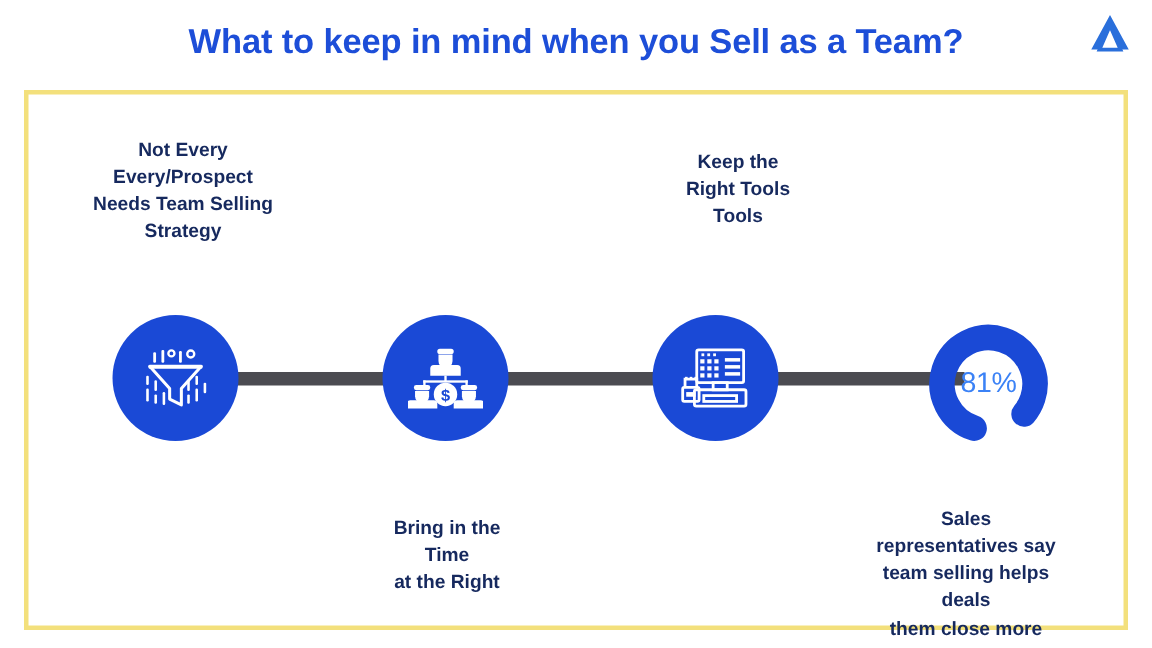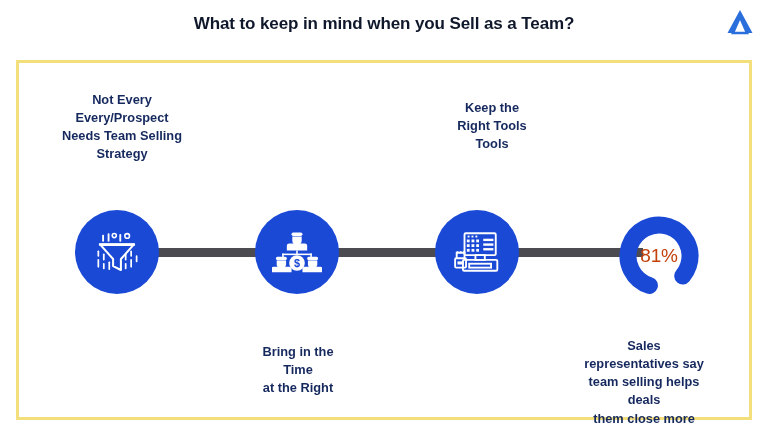--- a/index.html
+++ b/index.html
@@ -29,23 +29,23 @@
     height: 28px;
   }
 
   
   .title {
     position: absolute;
     top: 14px;
     left: 0;
     width: 768px;
     text-align: center;
-    font-size: 17px;
+    font-size: 23px;
     font-weight: bold;
-    color: #0f172a;
+    color: #1d4ed8;
     letter-spacing: -0.1px;
   }
 
   
   .panel {
     position: absolute;
     left: 16px;
     top: 60px;
     width: 736px;
     height: 360px;
@@ -90,21 +90,21 @@
   }
   .donut svg { display: block; }
   .donut-label {
     position: absolute;
     left: 0; top: 0;
     width: 92px; height: 92px;
     display: flex;
     align-items: center;
     justify-content: center;
     font-size: 19px;
-    color: #c2410c;
+    color: #3b82f6;
     font-family: "Liberation Sans", sans-serif;
     letter-spacing: -0.2px;
   }
 
   
   .caption {
     position: absolute;
     color: #16295e;
     font-weight: bold;
     font-size: 12.8px;

